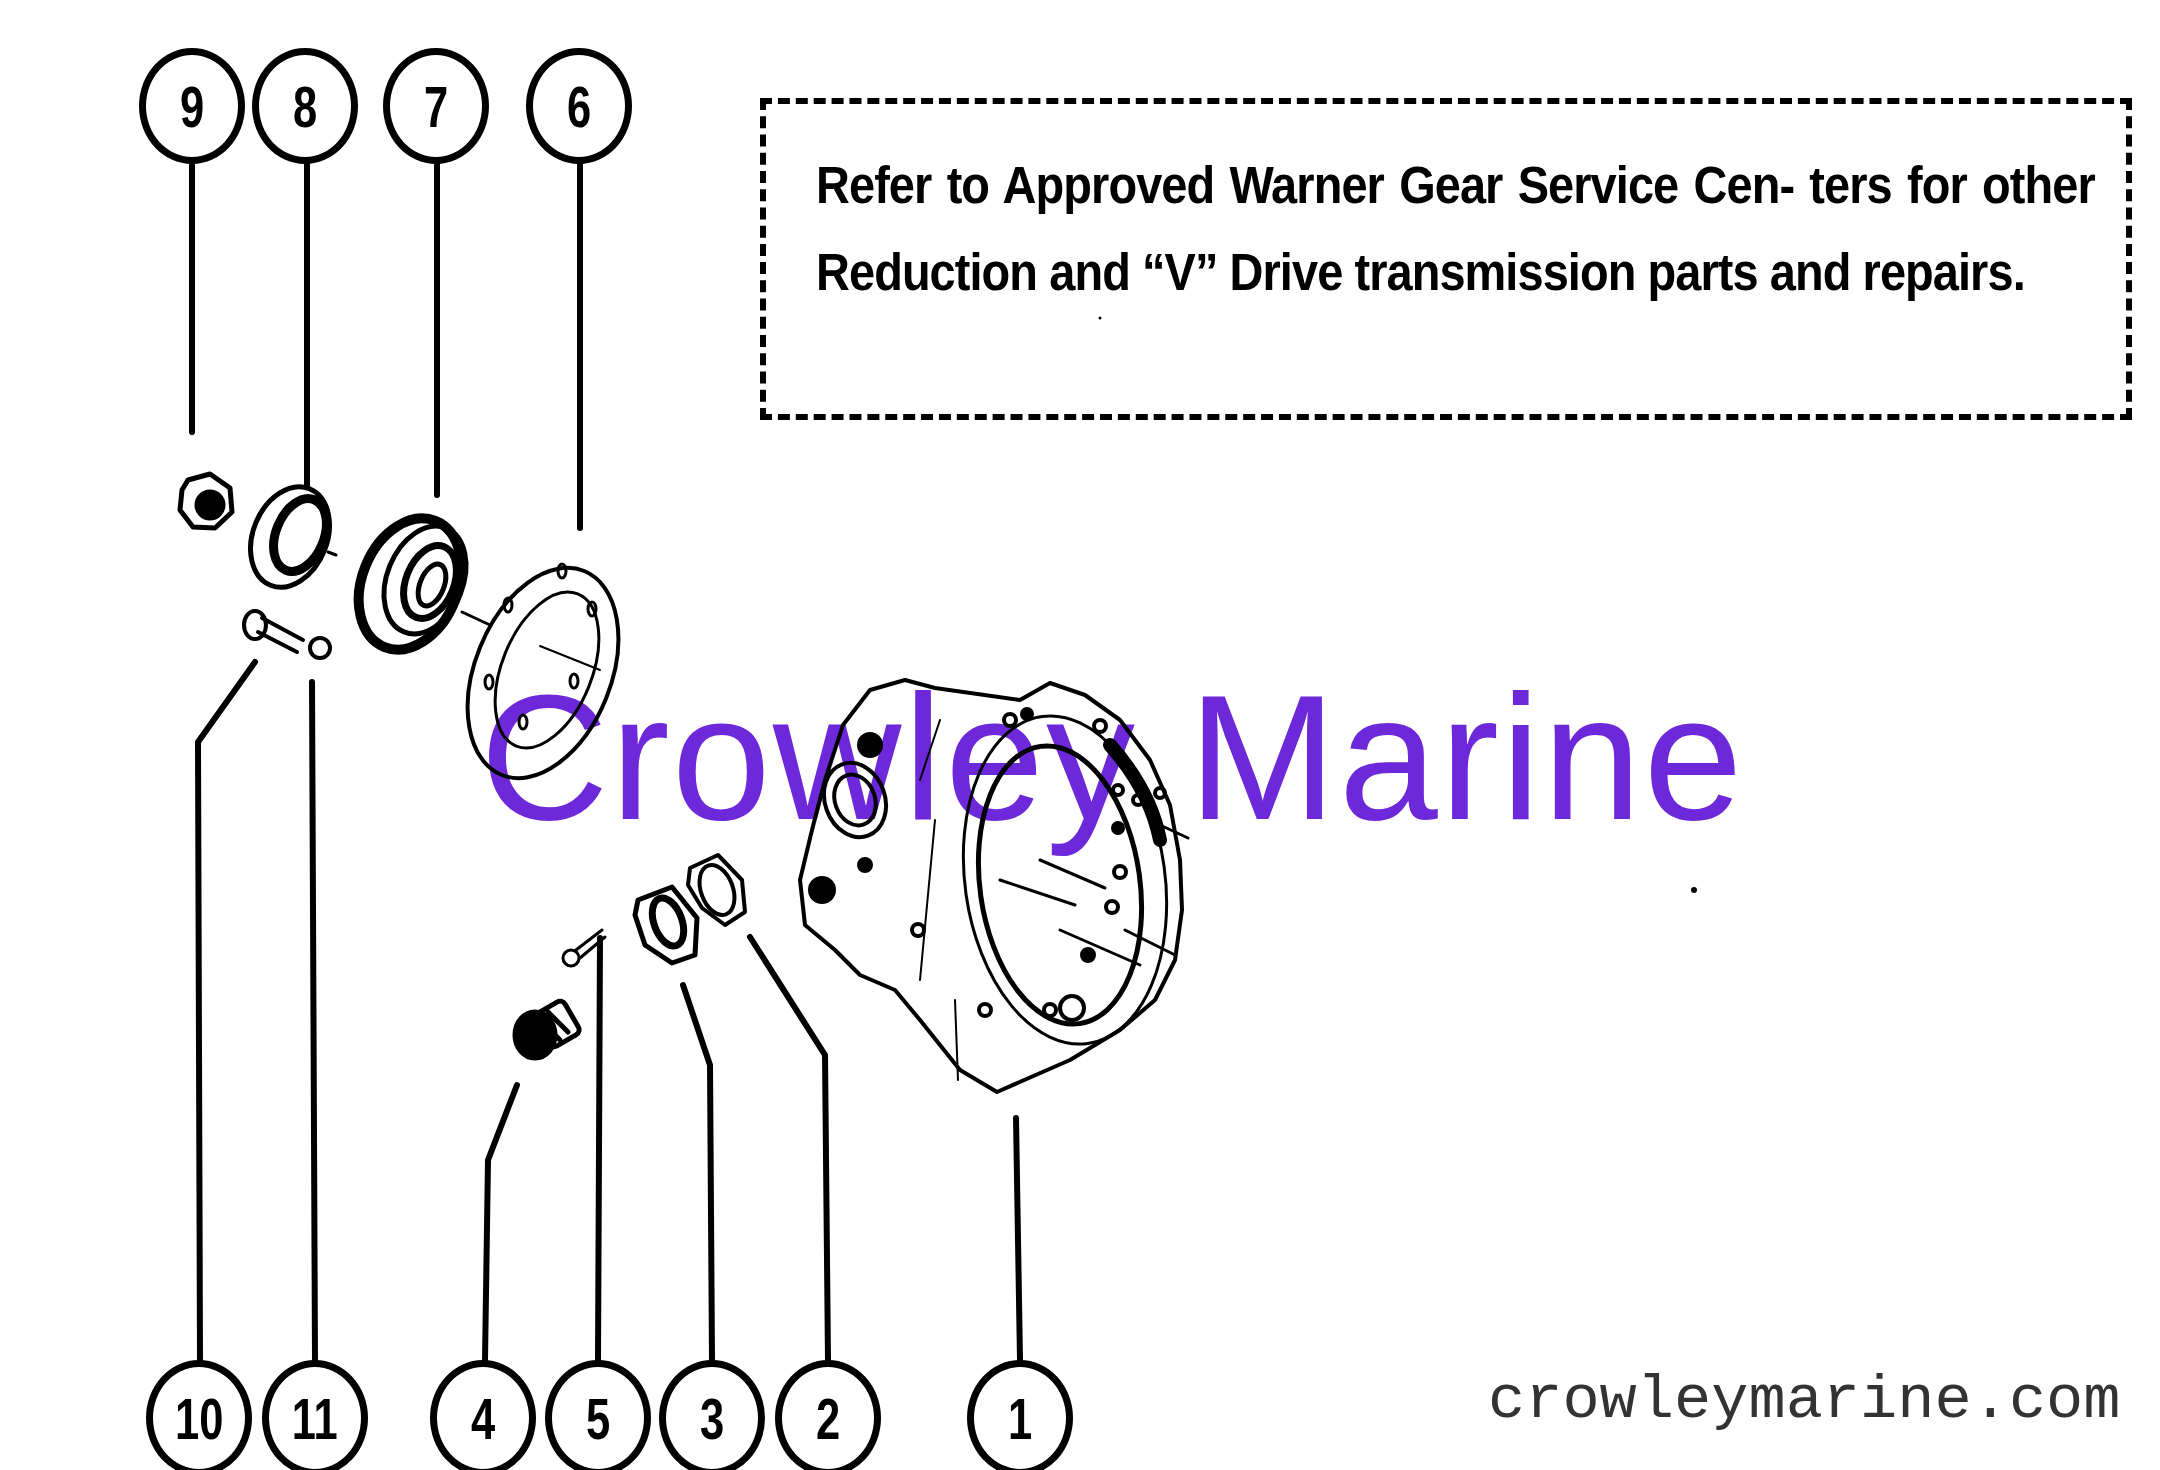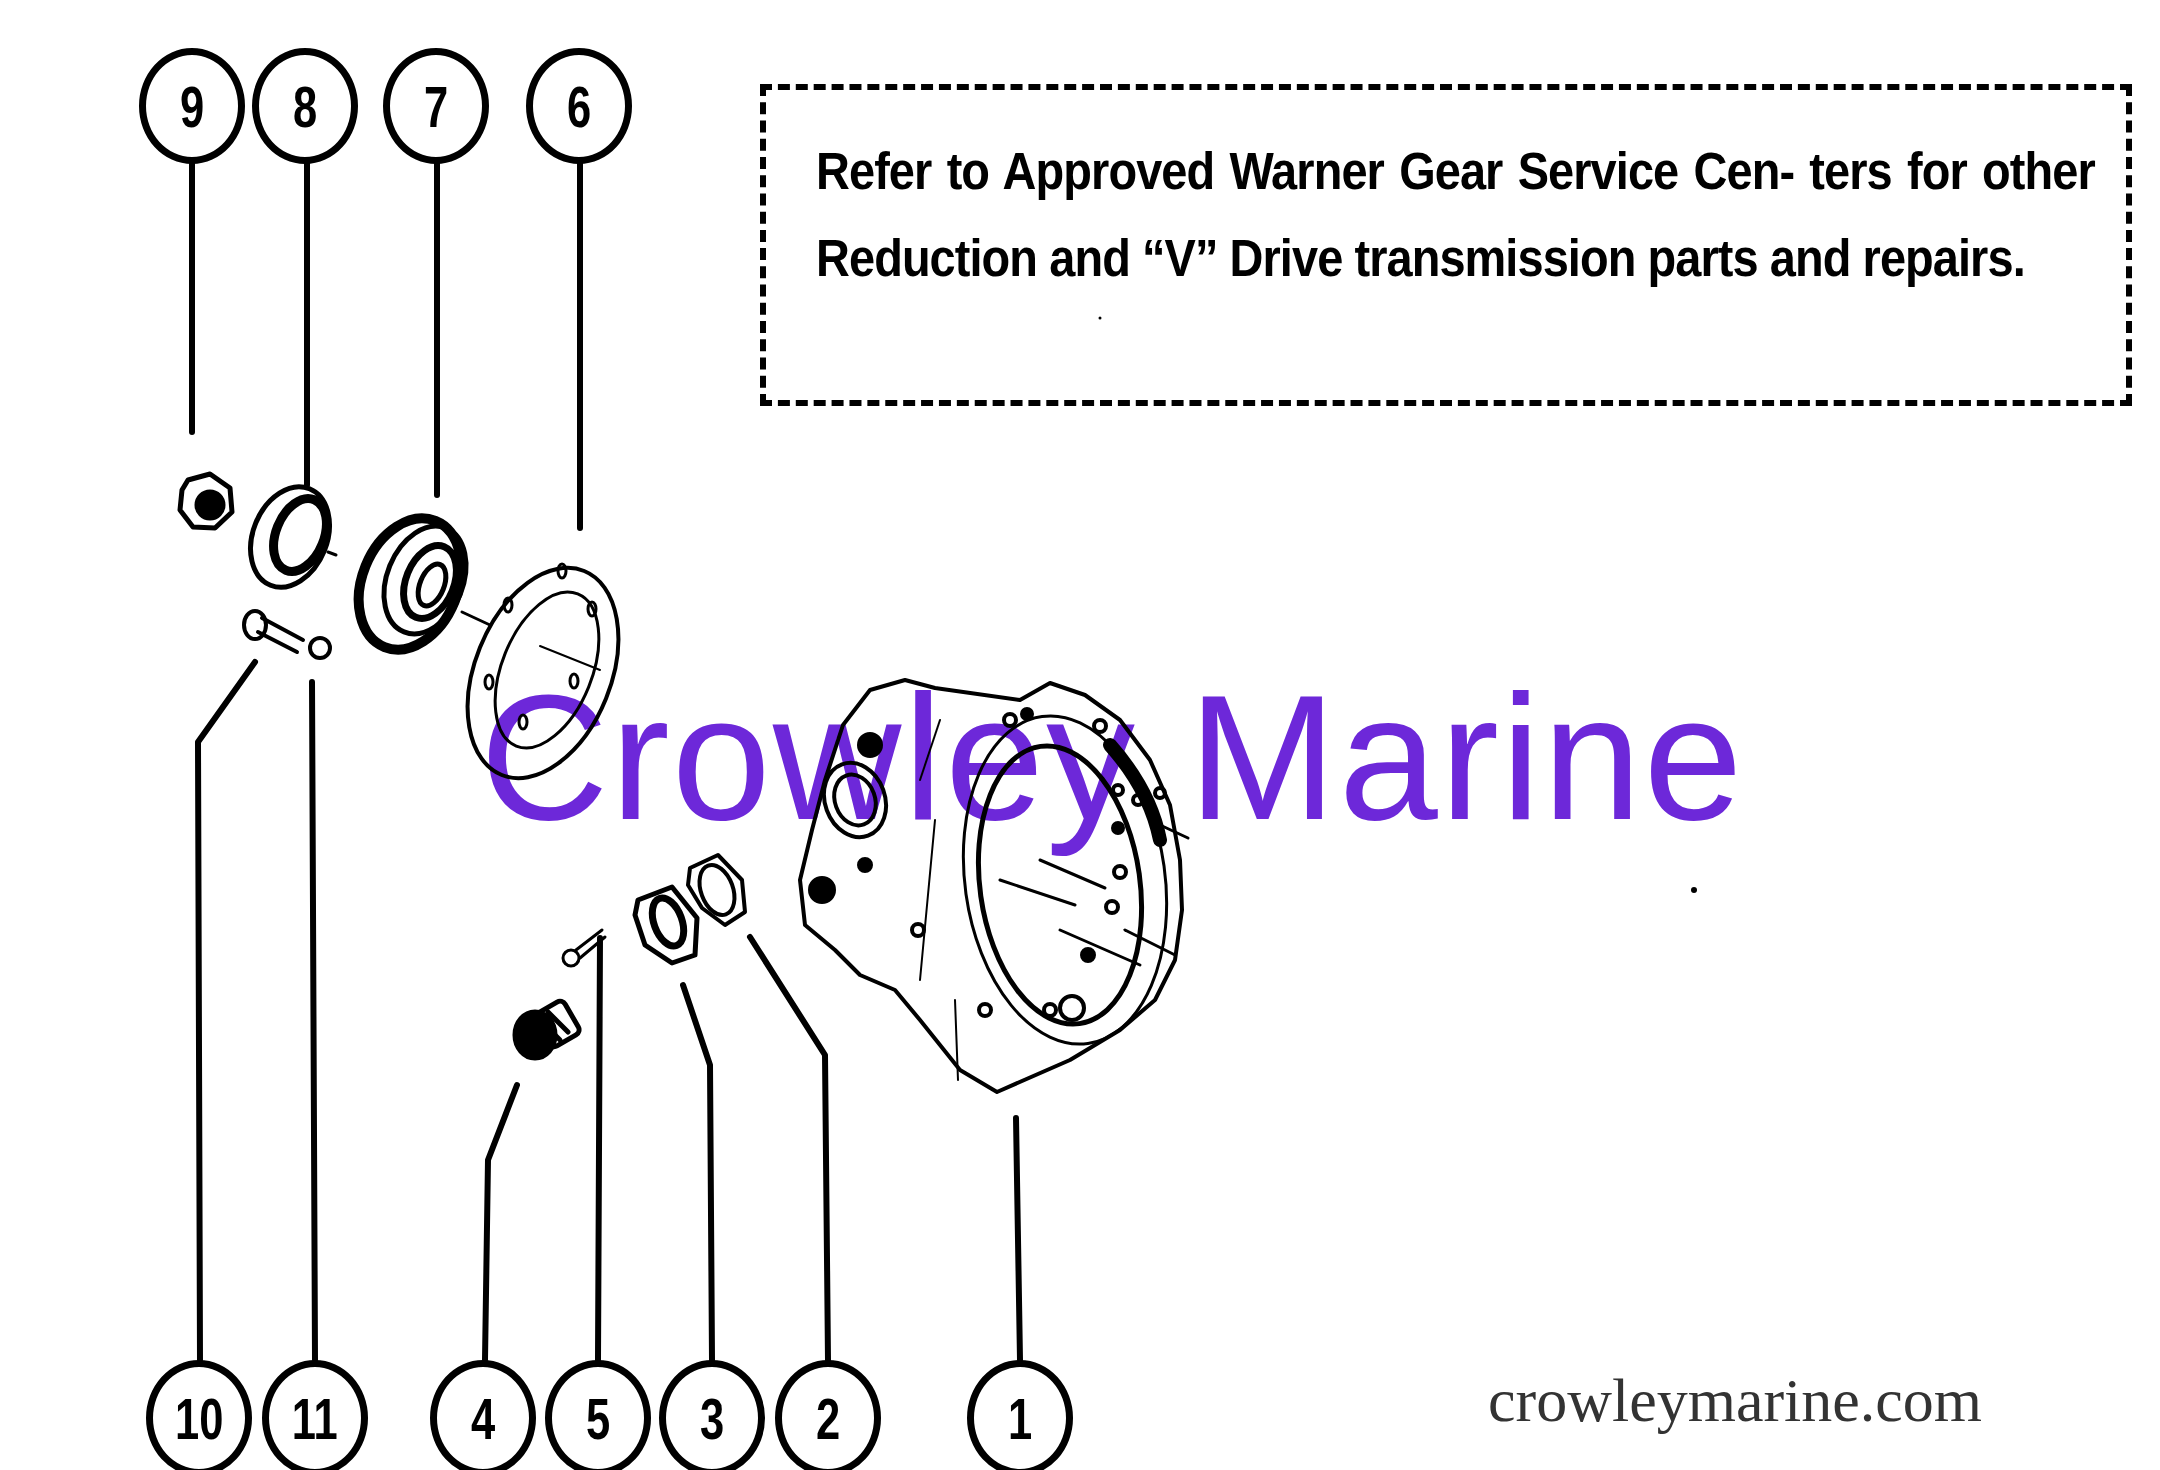--- a/index.html
+++ b/index.html
@@ -1,23 +1,23 @@
 <!DOCTYPE html>
 <html><head>
 <meta charset="utf-8">
 <style>
   html, body { margin:0; padding:0; background:#ffffff; }
   body { width:2160px; height:1470px; position:relative; overflow:hidden; font-family:"Liberation Sans", sans-serif; }
   .watermark { position:absolute; left:480px; top:655px; font-size:178px; color:#6d28d9; font-family:"Liberation Sans", sans-serif; letter-spacing:2px; white-space:nowrap; z-index:0; }
   svg.diagram { position:absolute; left:0; top:0; z-index:1; }
-  .note-box { position:absolute; left:760px; top:84px; width:1372px; height:322px; box-sizing:border-box; border:6px dashed #000; z-index:2; }
+  .note-box { position:absolute; left:760px; top:98px; width:1372px; height:322px; box-sizing:border-box; border:6px dashed #000; z-index:2; }
   .note-text { position:absolute; left:50px; top:38px; right:46px; font-family:"Liberation Sans", sans-serif; font-weight:bold; font-size:51px; line-height:87px; color:#000; text-align:justify; letter-spacing:-1px; transform:scaleX(0.92); transform-origin:left top; width:1390px; }
   .callout { position:absolute; width:106px; height:116px; box-sizing:border-box; border:7px solid #000; border-radius:50%; background:#fff; display:flex; align-items:center; justify-content:center; z-index:3; }
   .callout span { font-family:"Liberation Sans", sans-serif; font-weight:bold; font-size:58px; color:#000; transform:scaleX(0.75); }
-  .footer { position:absolute; left:1488px; top:1365px; font-size:62px; color:#333333; font-family:Liberation Serif, serif; z-index:2; }
+  .footer { position:absolute; left:1488px; top:1365px; font-size:62px; color:#333333; font-family:Liberation Mono, monospace; z-index:2; }
 </style>
 </head>
 <body>
 
 <div class="watermark">Crowley Marine</div>
 
 <svg class="diagram" width="2160" height="1470" viewBox="0 0 2160 1470" xmlns="http://www.w3.org/2000/svg">
   <g fill="none" stroke="#000" stroke-linecap="round" stroke-linejoin="round">
 
     <g stroke-width="6">

